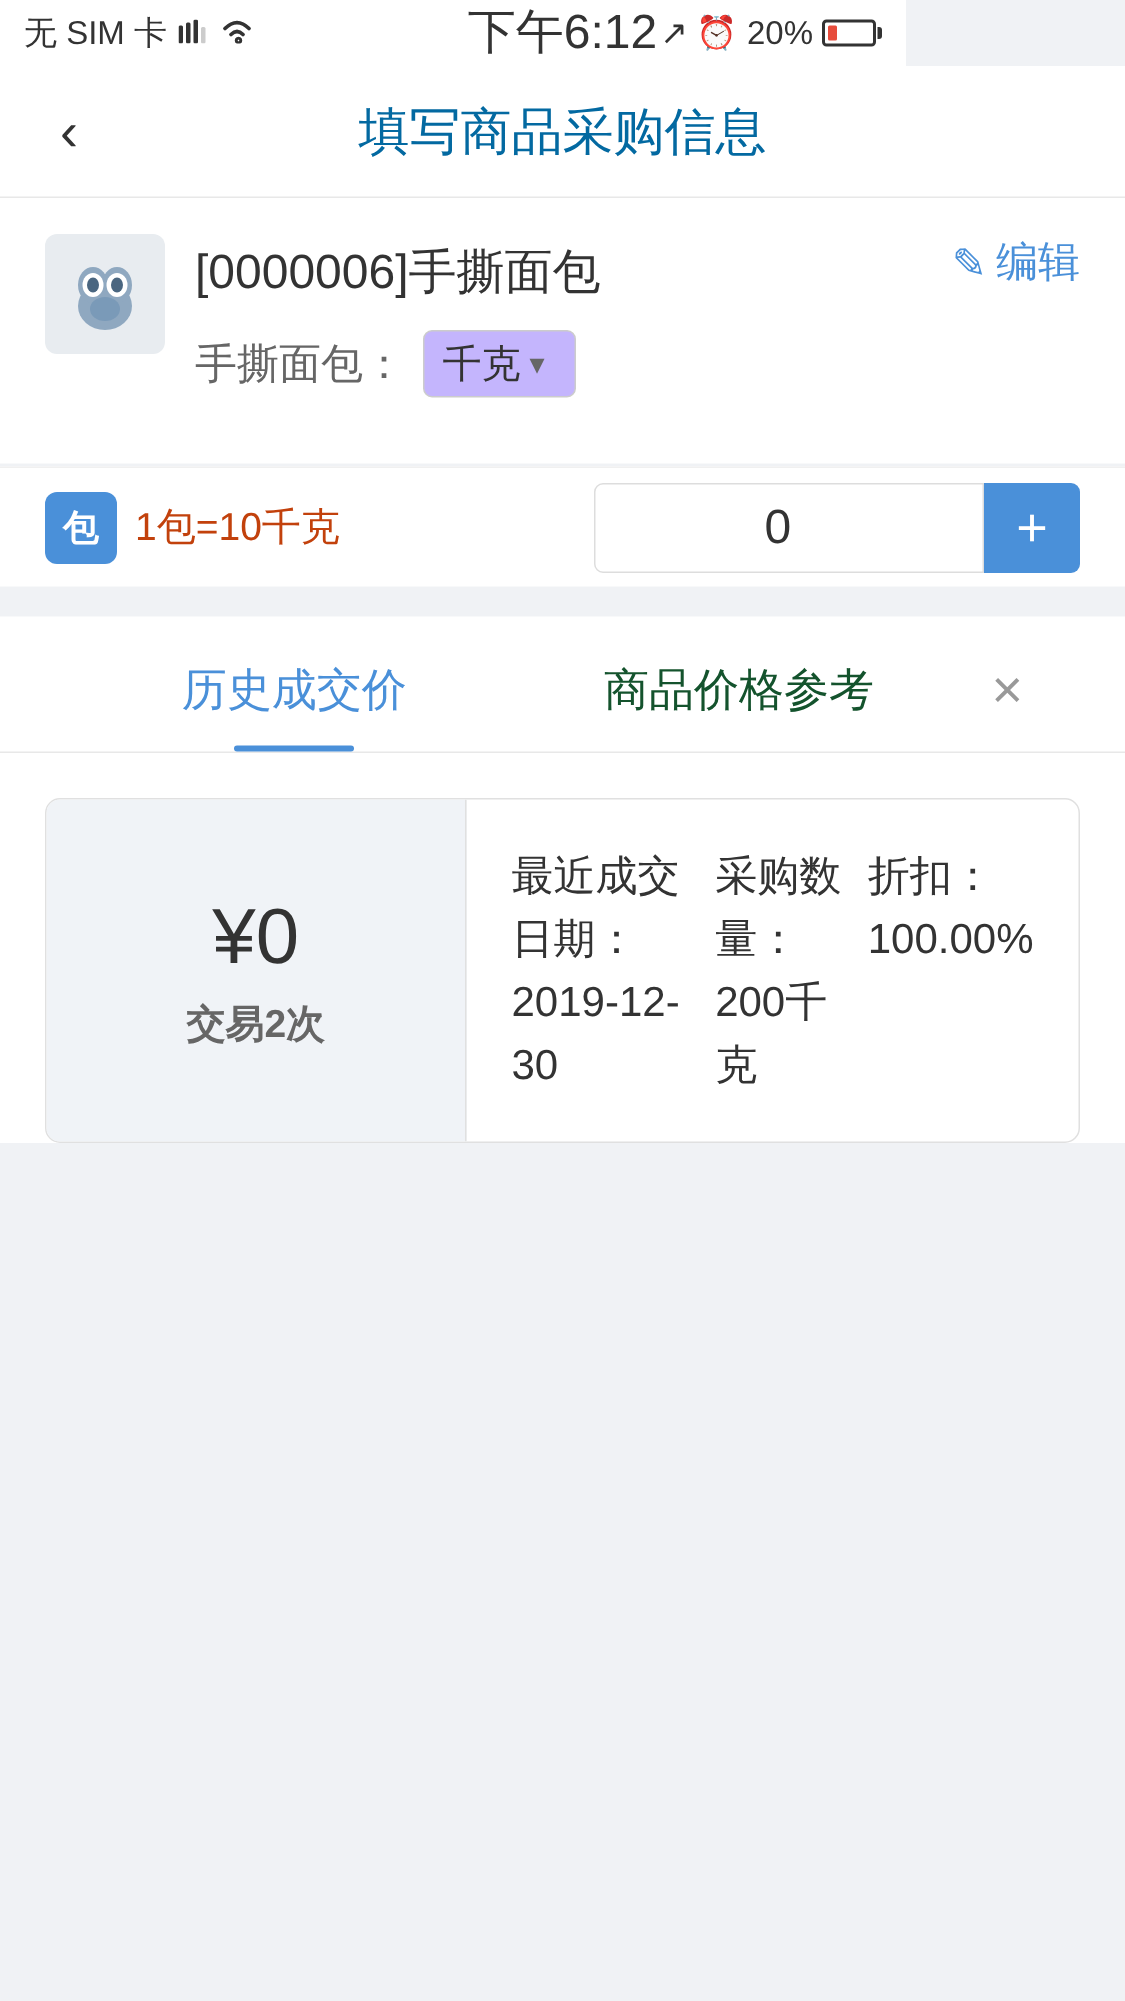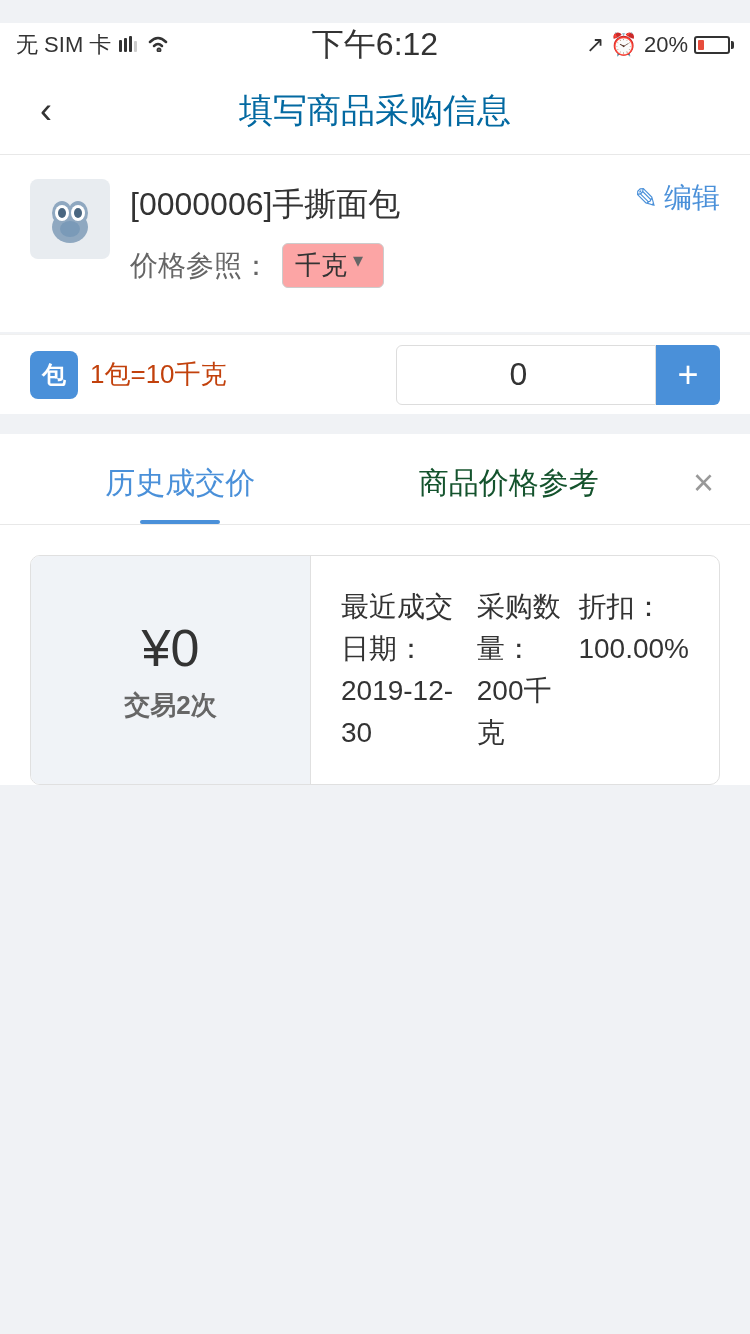--- a/index.html
+++ b/index.html
@@ -8,30 +8,29 @@
       width: 750px;
       min-height: 1334px;
       background: #f0f2f5;
       font-family: -apple-system, "PingFang SC", "Helvetica Neue", Arial, sans-serif;
       font-size: 28px;
       color: #333;
     }
 
     
     .status-bar {
-      width: 750px;
+      width: 604px;
       height: 44px;
       background: #fff;
       display: flex;
       align-items: center;
       justify-content: space-between;
       padding: 0 16px;
       font-size: 24px;
       color: #333;
-      margin-top: 23px;
     }
     .status-left {
       display: flex;
       align-items: center;
       gap: 8px;
       font-size: 22px;
     }
     .status-center {
       font-size: 32px;
       font-weight: 500;
@@ -143,24 +142,24 @@
     .unit-label {
       font-size: 28px;
       color: #666;
     }
     .unit-select {
       border: 1px solid #ccc;
       border-radius: 6px;
       padding: 4px 20px 4px 12px;
       font-size: 26px;
       color: #333;
-      background: #fca5a5;
+      background: #c4b5fd;
       position: relative;
       display: inline-flex;
-      align-items: flex-start;
+      align-items: center;
       gap: 6px;
       cursor: pointer;
     }
     .unit-arrow {
       font-size: 20px;
       color: #666;
     }
     .product-edit {
       color: #4a90d9;
       font-size: 28px;
@@ -256,21 +255,21 @@
     
     .tabs-section {
       background: #fff;
       margin-top: 20px;
     }
     .tabs-header {
       display: flex;
       align-items: center;
       border-bottom: 1px solid #e8e8e8;
       position: relative;
-      padding: 0 16px;
+      padding: 0 48px;
     }
     .tab-item {
       flex: 1;
       text-align: center;
       padding: 28px 0 20px;
       font-size: 30px;
       color: #14532d;
       cursor: pointer;
       position: relative;
     }
@@ -399,21 +398,21 @@
           <ellipse cx="22" cy="24" rx="4" ry="5" fill="#4a6680"></ellipse>
           <ellipse cx="38" cy="24" rx="4" ry="5" fill="#4a6680"></ellipse>
           <ellipse cx="30" cy="40" rx="10" ry="8" fill="#7a9ab8"></ellipse>
         </svg>
       </div>
       <div class="product-info">
         <div class="product-name">
           <span>[0000006]</span><span>手撕面包</span>
         </div>
         <div class="product-unit-row">
-          <span class="unit-label">价格参照：</span>
+          <span class="unit-label">手撕面包：</span>
           <div class="unit-select">
             <span>千克</span>
             <span class="unit-arrow">▾</span>
           </div>
         </div>
       </div>
     </div>
     <div style="display:flex; flex-direction:column; align-items:flex-end; gap:16px;">
       <div class="product-edit">
         <span>✎</span>

